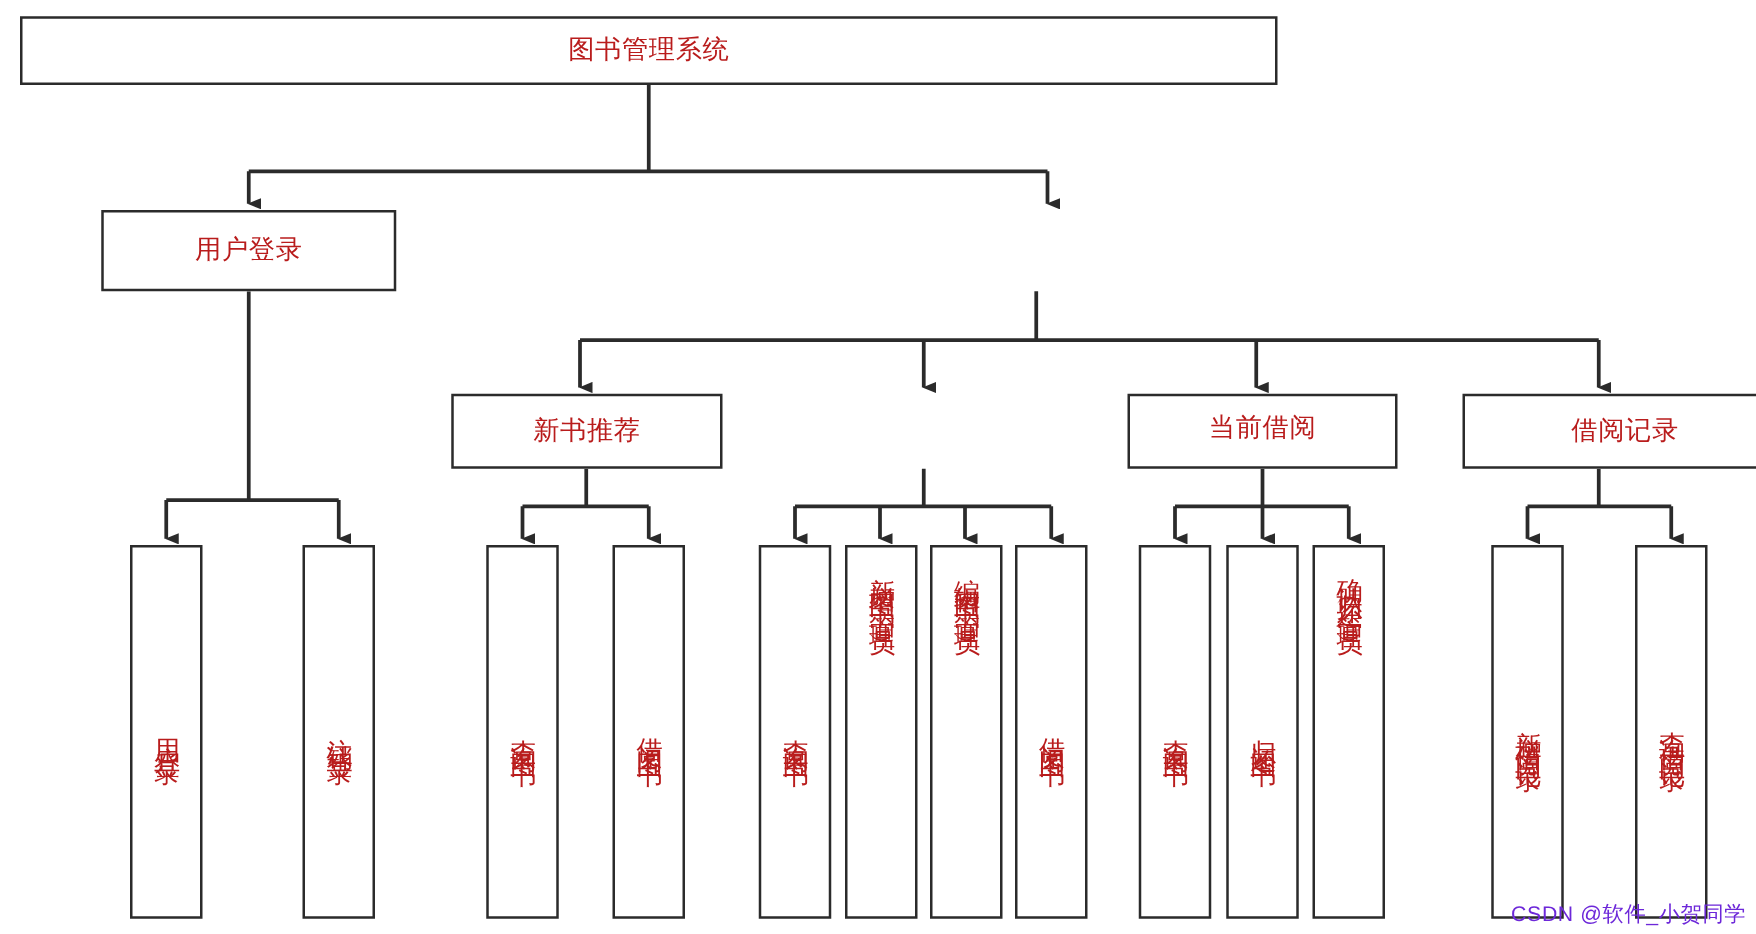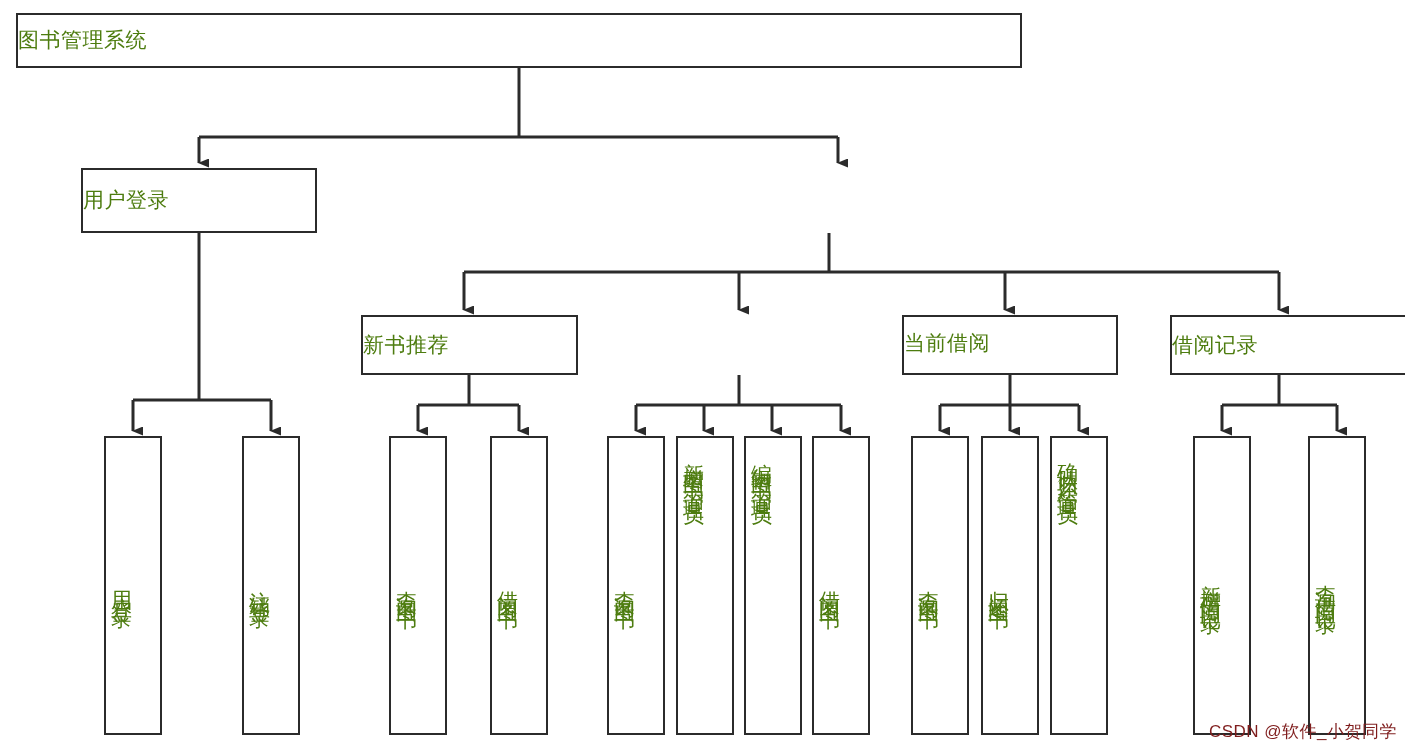--- a/index.html
+++ b/index.html
@@ -28,21 +28,22 @@
     height: 747px;
     pointer-events: none;
   }
   .node {
     position: absolute;
     box-sizing: border-box;
     background: #ffffff;
     border: 2px solid #2b2b2b;
     display: flex;
     align-items: center;
-    color: #4d7c0f;
+    justify-content: center;
+    color: #b91c1c;
   }
   .node-label {
     font-size: 21px;
     line-height: 1.25;
     letter-spacing: 0.5px;
     white-space: pre;
     text-align: center;
   }
   .node.vertical {
     align-items: flex-start;
@@ -59,21 +60,21 @@
   }
   .node.vertical.center-v {
     align-items: center;
     padding-top: 0;
   }
   #watermark {
     position: absolute;
     right: 8px;
     bottom: 4px;
     font-size: 17px;
-    color: #7f1d1d;
+    color: #6d28d9;
     letter-spacing: 0.5px;
     white-space: nowrap;
     font-family: "Liberation Sans", "DejaVu Sans", sans-serif;
   }
 </style>
 </head>
 <body>
 
 <div id="diagram-root">
 

